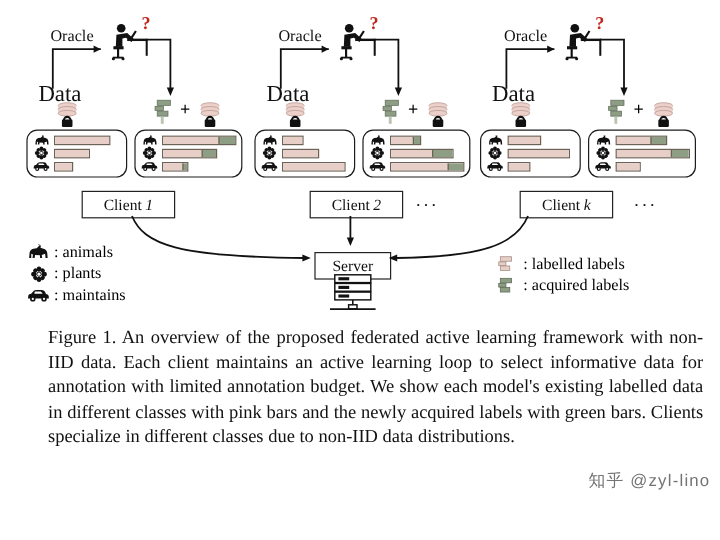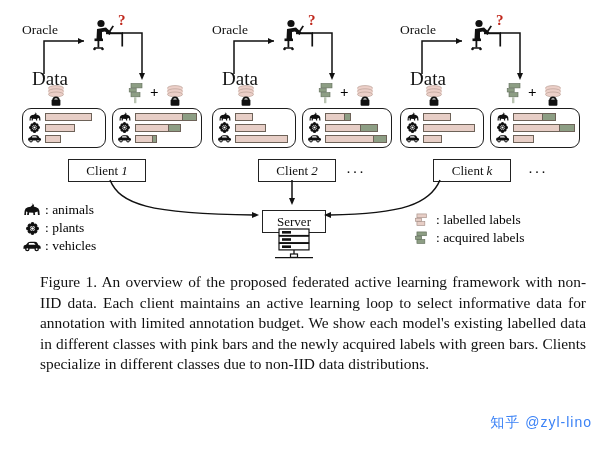--- a/index.html
+++ b/index.html
@@ -7,21 +7,21 @@
     width:600px;height:450px;background:#ffffff;
     font-family:"Liberation Serif", serif;
     color:#000;overflow:hidden;position:relative;
   }
   #figure{position:relative;width:600px;height:450px;}
 
   .abs{position:absolute;}
 
   
   .lbl{font-family:"Liberation Serif",serif;font-size:13px;color:#111;white-space:nowrap;}
-  .lbl-oracle{font-size:13.5px;}
+  .lbl-oracle{font-size:13.5px;margin-left:20px;}
   .lbl-data{font-size:19px;}
   .qmark{color:#c0271c;font-size:15px;font-weight:bold;font-family:"Liberation Serif",serif;}
 
   
   .boxlabel{
     border:1.2px solid #222;background:#fff;
     font-family:"Liberation Serif",serif;font-size:13px;
     display:flex;align-items:center;justify-content:center;
     white-space:nowrap;color:#111;
   }
@@ -54,23 +54,23 @@
   #caption{
     position:absolute;left:40px;top:272px;width:546px;
     font-family:"Liberation Serif",serif;
     font-size:15.4px;line-height:20.5px;text-align:justify;color:#111;
   }
   #caption .lead{}
 
   .dots{font-family:"Liberation Serif",serif;font-size:15px;letter-spacing:1.5px;color:#111;}
 
   .wm{
-    position:absolute;right:8px;bottom:18px;
+    position:absolute;right:8px;bottom:40px;
     font-family:"Liberation Sans",sans-serif;font-size:14px;
-    color:#3b82f6;letter-spacing:1px;white-space:nowrap;
+    color:#737373;letter-spacing:1px;white-space:nowrap;
   }
   svg{display:block;overflow:visible;}
 </style>
 </head>
 <body>
 
 <div id="figure">
 
   <div class="abs" style="left:0px;top:0px;width:200px;height:200px;">
 
@@ -647,21 +647,21 @@
       <span class="legend-ico">
         <svg width="20" height="12" viewBox="0 0 30 18">
             <path d="M2 13 L2.5 9 Q3 7.5 6 7.2 L9 3.8 Q10 2.6 13 2.5 L19 2.5 Q22 2.6 23 4.5 L24.5 7.4 Q28 8 28 10.5 L28 13 Z" fill="#111"></path>
             <circle cx="8" cy="13.6" r="3.4" fill="#111"></circle>
             <circle cx="8" cy="13.6" r="1.4" fill="#fff"></circle>
             <circle cx="22" cy="13.6" r="3.4" fill="#111"></circle>
             <circle cx="22" cy="13.6" r="1.4" fill="#fff"></circle>
             <path d="M10.5 4.5 L18 4.5 L20.5 7.2 L10 7.2 Z" fill="#fff"></path>
           </svg>
       </span>
-      <span class="legend-txt">: vehicles</span>
+      <span class="legend-txt">: maintains</span>
     </div>
   </div>
 
   <div class="abs" style="left:412px;top:212px;">
     <div class="legend-row">
       <span class="legend-ico">
         <svg width="17" height="15" viewBox="0 0 18 16">
           <rect x="2" y="1" width="10" height="4" fill="#e7cec6" stroke="#a58e86" stroke-width="0.7"></rect>
           <rect x="0.6" y="5.6" width="6.4" height="3.2" fill="#e7cec6" stroke="#a58e86" stroke-width="0.7"></rect>
           <rect x="2" y="9.2" width="8.4" height="4" fill="#e7cec6" stroke="#a58e86" stroke-width="0.7"></rect>

